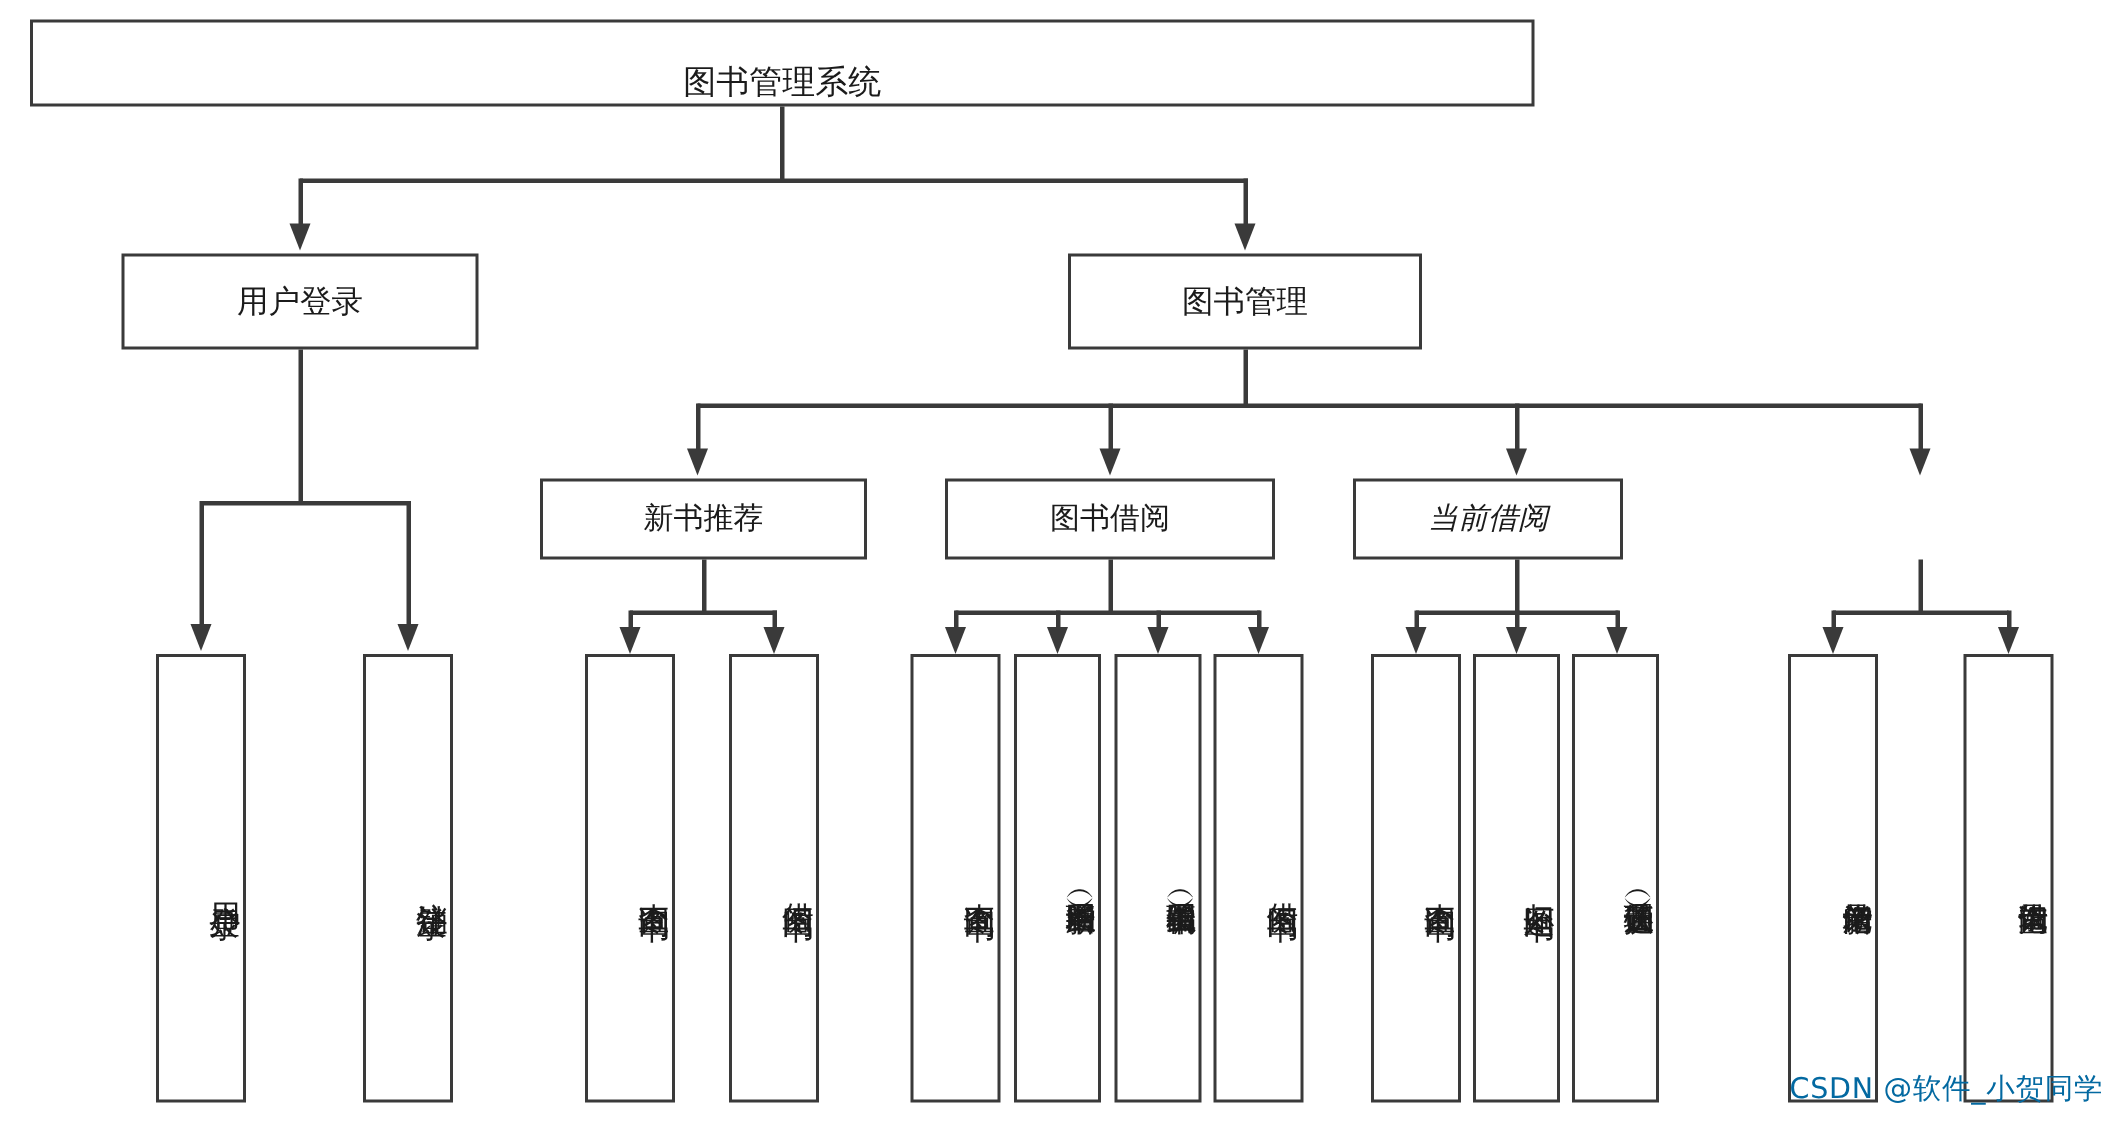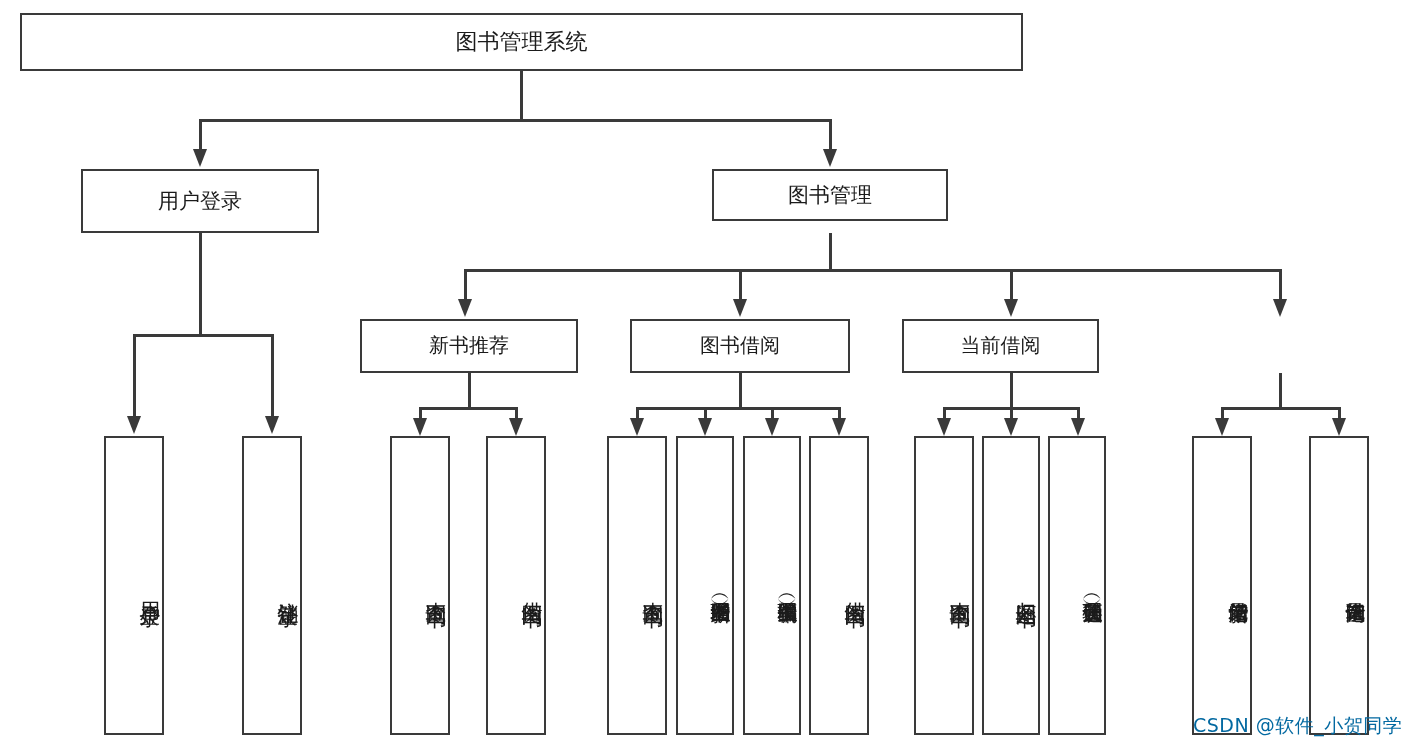--- a/index.html
+++ b/index.html
@@ -25,20 +25,21 @@
     border: 2.5px solid #3a3a3a;
     background: #ffffff;
     display: flex;
     align-items: center;
     justify-content: center;
     color: #1b1b1b;
     line-height: 1.18;
   }
   .node.root {
     font-size: 22px;
+    align-items: flex-end;
   }
   .node.lvl1 {
     font-size: 21px;
   }
   .node.lvl2 {
     font-size: 20px;
   }
   
   .node.leaf {
     writing-mode: vertical-rl;
@@ -96,21 +97,21 @@
   <div class="vline" style="left:199px; top:119px; height:32px;"></div>
   <div class="arrow" style="left:193px; top:149px;"></div>
 
   <div class="vline" style="left:829px; top:119px; height:32px;"></div>
   <div class="arrow" style="left:823px; top:149px;"></div>
 
   <div class="node lvl1" style="left:81px; top:169px; width:238px; height:64px;">
     <span>用户登录</span>
   </div>
 
-  <div class="node lvl1" style="left:712px; top:169px; width:236px; height:52px;">
+  <div class="node lvl1" style="left:712px; top:169px; width:236px; height:64px;">
     <span>图书管理</span>
   </div>
 
   <div class="vline" style="left:199px; top:233px; height:103px;"></div>
   <div class="hline" style="left:134px; top:334px; width:140px;"></div>
   <div class="vline" style="left:133px; top:334px; height:84px;"></div>
   <div class="arrow" style="left:127px; top:416px;"></div>
   <div class="vline" style="left:271px; top:334px; height:84px;"></div>
   <div class="arrow" style="left:265px; top:416px;"></div>
 
@@ -125,21 +126,21 @@
   <div class="arrow" style="left:1004px; top:299px;"></div>
   <div class="vline" style="left:1279px; top:269px; height:32px;"></div>
   <div class="arrow" style="left:1273px; top:299px;"></div>
 
   <div class="node lvl2" style="left:630px; top:319px; width:220px; height:54px;">
     <span>图书借阅</span>
   </div>
   <div class="node lvl2" style="left:360px; top:319px; width:218px; height:54px;">
     <span>新书推荐</span>
   </div>
-  <div class="node lvl2" style="left:902px; top:319px; width:197px; height:54px;">
+  <div class="node lvl2" style="left:902px; top:319px; width:180px; height:54px;font-style:italic;">
     <span>当前借阅</span>
   </div>
 
   <div class="vline" style="left:468px; top:373px; height:36px;"></div>
   <div class="hline" style="left:420px; top:407px; width:98px;"></div>
   <div class="vline" style="left:419px; top:407px; height:13px;"></div>
   <div class="arrow" style="left:413px; top:418px;"></div>
   <div class="vline" style="left:515px; top:407px; height:13px;"></div>
   <div class="arrow" style="left:509px; top:418px;"></div>
 

